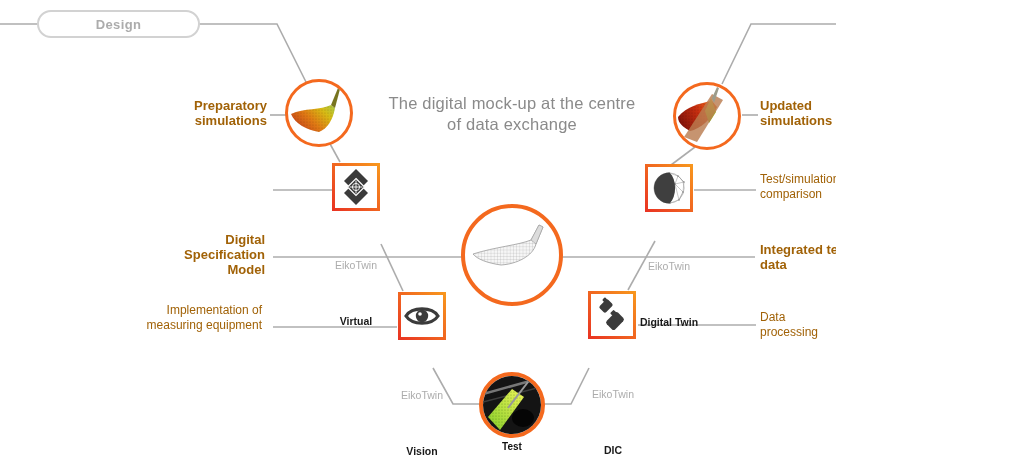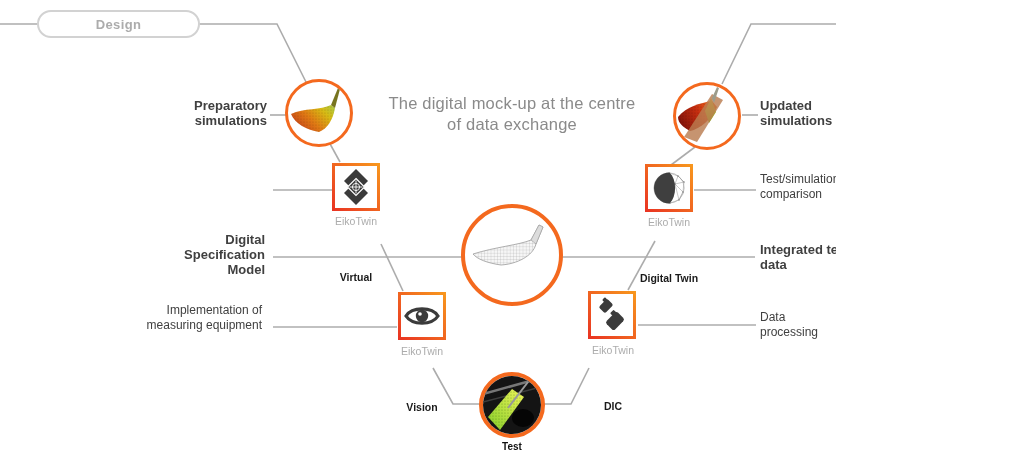--- a/index.html
+++ b/index.html
@@ -12,37 +12,37 @@
     position:absolute;box-sizing:border-box;height:28px;background:#fff;
     border:2px solid #D2D2D2;border-radius:15px;z-index:2;
     display:flex;align-items:center;justify-content:center;
     color:#ACACAC;font-weight:bold;font-size:13px;letter-spacing:.4px;
   }
   .title{
     position:absolute;z-index:1;color:#8A8A8A;font-size:16.5px;line-height:1.27;
     text-align:center;white-space:pre-line;letter-spacing:.2px;
   }
   .lbl{
-    position:absolute;z-index:1;color:#404040;font-size:12px;line-height:1.22;
+    position:absolute;z-index:1;color:#a16207;font-size:12px;line-height:1.22;
     white-space:pre-line;
   }
   .lbl.bold{font-weight:bold;font-size:13px;line-height:1.15;}
   .lbl.right-a{text-align:right;}
   .circ{
     position:absolute;box-sizing:border-box;border:3px solid #F4691E;border-radius:50%;
     background:#fff;overflow:hidden;z-index:2;display:flex;align-items:center;justify-content:center;
   }
   .circ.thick{border-width:4px;}
   .sq{
     position:absolute;box-sizing:border-box;width:48px;height:48px;padding:3px;
     background:linear-gradient(45deg,#E93223,#F8991D);z-index:2;
   }
   .sq-inner{width:100%;height:100%;background:#fff;display:flex;align-items:center;justify-content:center;}
   .cap{position:absolute;z-index:1;width:90px;text-align:center;font-size:10.5px;line-height:1.18;}
-  .cap-brand{display:block;color:#ACACAC;}
+  .cap-brand{display:block;color:#ACACAC;margin-top:44px;}
   .cap-name{display:block;color:#1A1A1A;font-weight:bold;margin-top:44px;}
   .test-lbl{position:absolute;z-index:1;width:70px;text-align:center;color:#111;font-weight:bold;font-size:10px;}
 </style>
 </head>
 <body>
 
 <div id="canvas">
 
   <svg id="connectors" width="1024" height="467">
     <g stroke="#ACACAC" stroke-width="1.6" fill="none">

